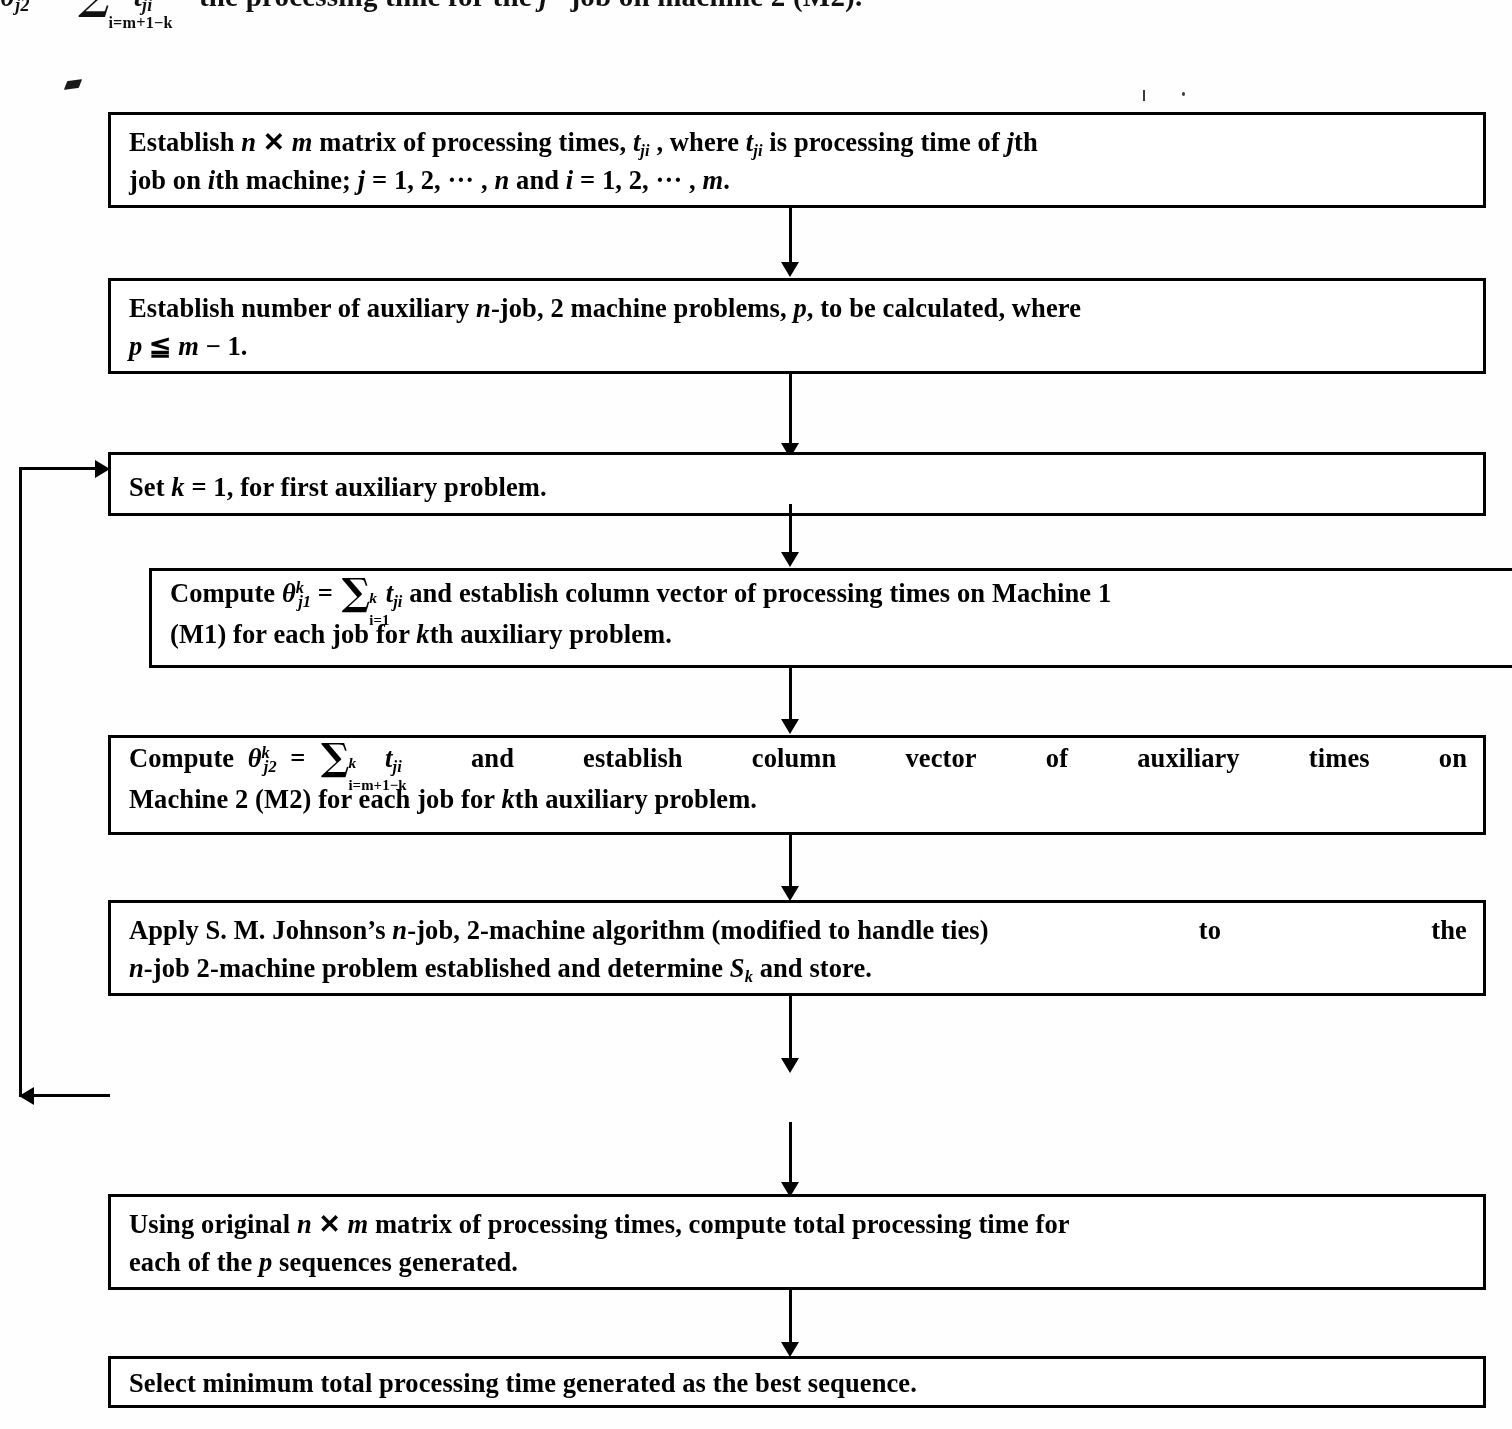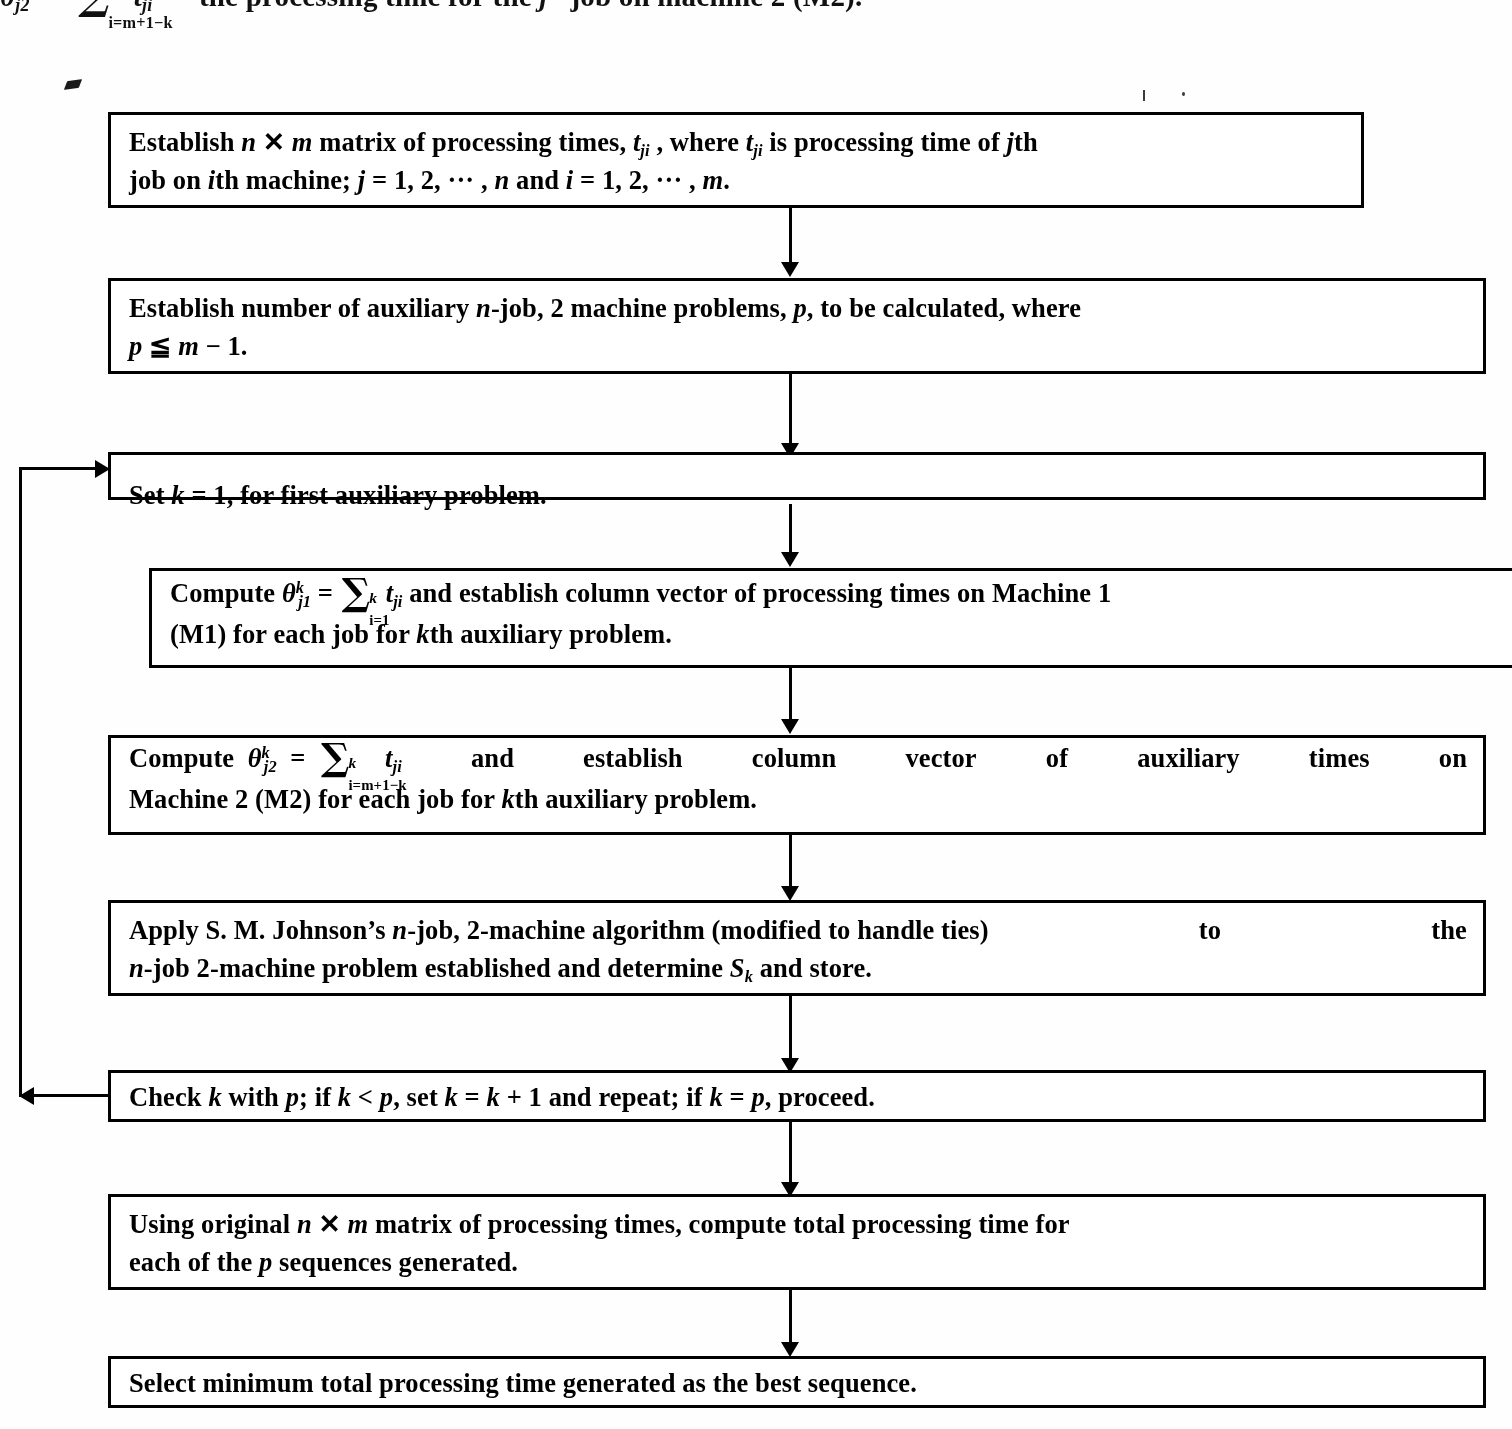--- a/index.html
+++ b/index.html
@@ -185,21 +185,21 @@
       <span class="sigma-wrap"><span class="sigma-glyph">∑</span><span class="sigma-lims"><span class="sigma-bot">i=m+1−k</span></span></span>
       &nbsp;&nbsp;<i class="v">t</i><span class="sub">ji</span>
       &nbsp;=&nbsp; the processing time for the <i class="v">j</i><span class="sup">th</span> job on machine 2 (M2).
     </span>
   </div>
 
   <div class="stray-mark"></div>
   <div class="stray-dot-a"></div>
   <div class="stray-dot-b"></div>
 
-  <div class="fc-box" style="left:108px; top:112px; width:1256px; height:96px;">
+  <div class="fc-box" style="left:108px; top:112px; width:1378px; height:96px;">
     <span class="line just">
       <span>Establish&nbsp;<i class="v">n</i>&nbsp;✕&nbsp;<i class="v">m</i>&nbsp;matrix of processing times, <i class="v">t</i><span class="sub">ji</span> , where <i class="v">t</i><span class="sub">ji</span> is processing time of <i class="v">j</i>th</span>
     </span>
     <span class="line">
       job on <i class="v">i</i>th machine; <i class="v">j</i> = 1, 2, ··· , <i class="v">n</i> and <i class="v">i</i> = 1, 2, ··· , <i class="v">m</i>.
     </span>
   </div>
 
   <div class="conn-line" style="left:789px; top:208px; width:3px; height:58px;"></div>
   <div class="arrow-down" style="left:781px; top:262px;"></div>
@@ -209,21 +209,21 @@
       <span>Establish number of auxiliary <i class="v">n</i>-job, 2 machine problems, <i class="v">p</i>, to be calculated, where</span>
     </span>
     <span class="line">
       <i class="v">p</i> ≦ <i class="v">m</i> − 1.
     </span>
   </div>
 
   <div class="conn-line" style="left:789px; top:374px; width:3px; height:76px;"></div>
   <div class="arrow-down" style="left:781px; top:443px;"></div>
 
-  <div class="fc-box" style="left:108px; top:452px; width:1378px; height:48px; padding-top:22px;">
+  <div class="fc-box" style="left:108px; top:452px; width:1378px; height:64px; padding-top:14px;">
     <span class="line">
       Set <i class="v">k</i> = 1, for first auxiliary problem.
     </span>
   </div>
 
   <div class="conn-line" style="left:789px; top:504px; width:3px; height:58px;"></div>
   <div class="arrow-down" style="left:781px; top:552px;"></div>
 
   <div class="fc-box" style="left:108px; top:568px; width:1378px; height:100px; padding-top:4px;margin-left:41px;">
     <span class="line just">
@@ -267,25 +267,20 @@
         <span>the</span>
     </span>
     <span class="line">
       <i class="v">n</i>-job 2-machine problem established and determine <i class="v">S</i><span class="sub">k</span> and store.
     </span>
   </div>
 
   <div class="conn-line" style="left:789px; top:996px; width:3px; height:72px;"></div>
   <div class="arrow-down" style="left:781px; top:1058px;"></div>
 
-  <div class="fc-box" style="left:108px; top:1070px; width:1378px; height:52px; padding-top:6px;">
-    <span class="line">
-      Check <i class="v">k</i> with <i class="v">p</i>; if <i class="v">k</i> &lt; <i class="v">p</i>, set <i class="v">k</i> = <i class="v">k</i> + 1 and repeat; if <i class="v">k</i> = <i class="v">p</i>, proceed.
-    </span>
-  </div>
 
   <div class="conn-line" style="left:34px; top:1094px; width:76px; height:3px;"></div>
   <div class="arrow-left" style="left:19px; top:1087px;"></div>
 
   <div class="conn-line" style="left:19px; top:467px; width:3px; height:630px;"></div>
 
   <div class="conn-line" style="left:19px; top:467px; width:78px; height:3px;"></div>
   <div class="arrow-right" style="left:95px; top:460px;"></div>
 
   <div class="conn-line" style="left:789px; top:1122px; width:3px; height:70px;"></div>

